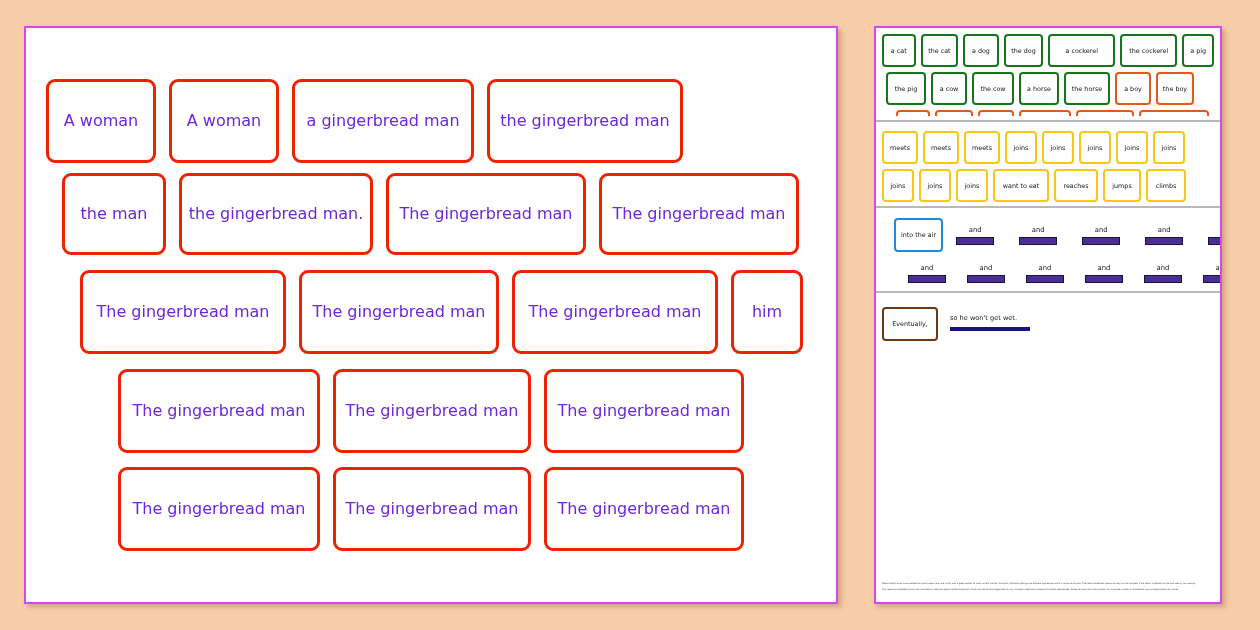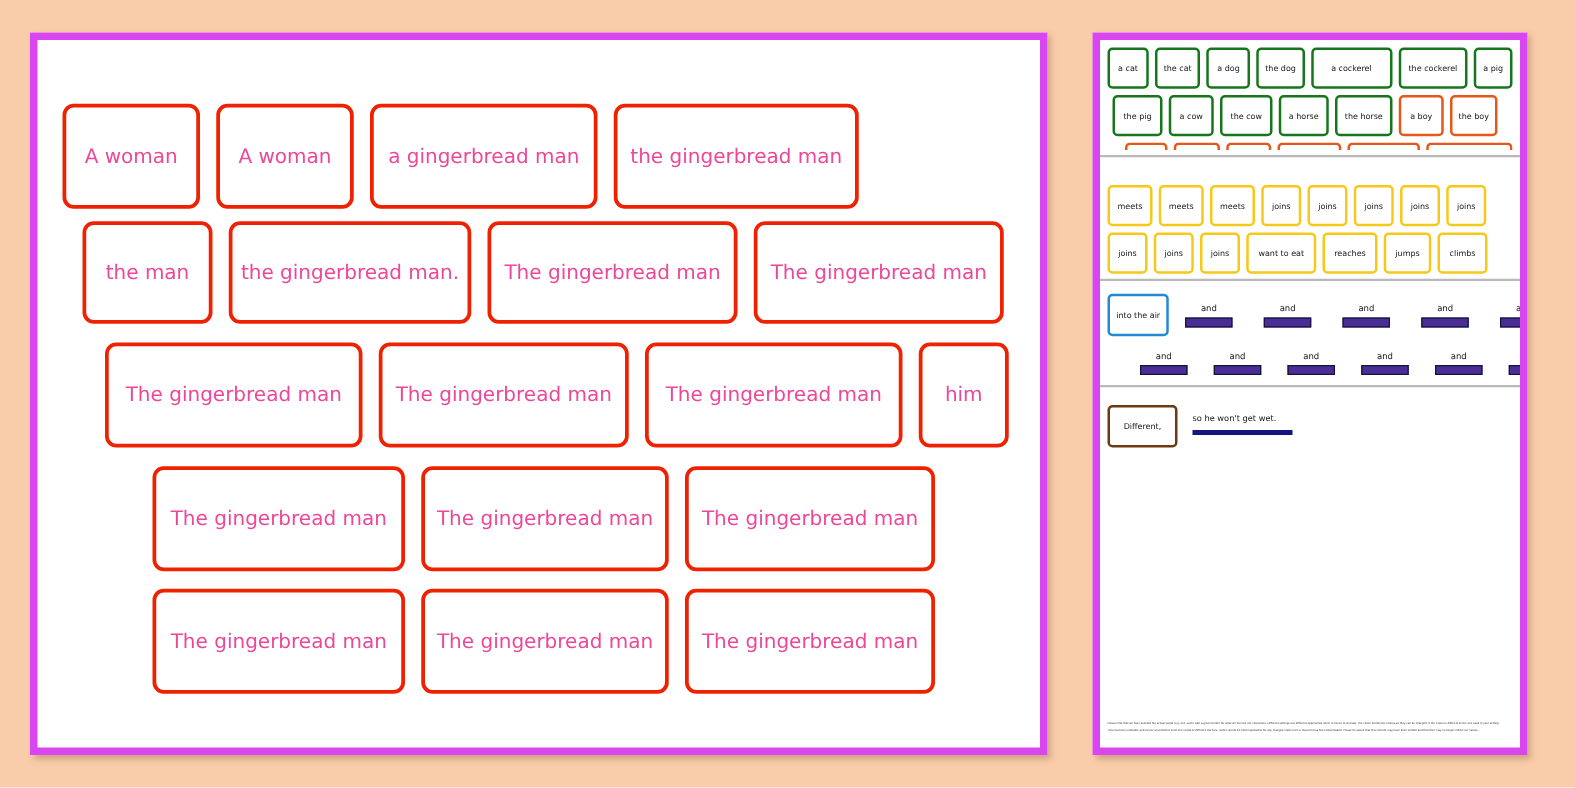--- a/index.html
+++ b/index.html
@@ -10,21 +10,21 @@
     background: #f9cdaa;
     font-family: "DejaVu Sans", sans-serif;
     overflow: hidden;
     position: relative;
   }
 
   
   .page {
     position: absolute;
     background: #ffffff;
-    border: 6px solid #d946ef;
+    border: 2px solid #d946ef;
     box-shadow: 3px 3px 5px rgba(120,80,50,0.35);
   }
 
   #page-left {
     left: 24px; top: 26px;
     width: 814px; height: 578px;
     padding: 0;
   }
 
   #page-right {
@@ -49,21 +49,21 @@
 
   .card {
     border: 3px solid #ee2200;
     border-radius: 9px;
     background: #fff;
     display: flex;
     align-items: center;
     justify-content: center;
     font-family: "DejaVu Sans", sans-serif;
     font-size: 16px;
-    color: #ec4899;
+    color: #6d28d9;
     text-align: center;
     padding: 16px 12px;
     white-space: nowrap;
     line-height: 1.1;
   }
 
   
   #lrow1 { left: 20px;  top: 51px; }
   #lrow2 { left: 36px;  top: 145px; justify-content: space-between; }
   #lrow3 { left: 54px;  top: 242px; }
@@ -103,21 +103,21 @@
     align-items: center;
     justify-content: center;
     height: 33px;
     padding: 0 5px;
     white-space: nowrap;
     font-family: "DejaVu Sans", sans-serif;
   }
   .minicard.green  { border-color: #17761c; }
   .minicard.orange { border-color: #e2591a; }
   .minicard.yellow { border-color: #f6c818; }
-  .minicard.blue   { border-color: #2389d6; }
+  .minicard.blue   { border-color: #2389d6; margin-left: 12px; }
   .minicard.brown  { border-color: #6b3a12; }
 
   
   .clip-row {
     height: 6px;
     overflow: hidden;
     display: flex;
     gap: 5px;
     margin-top: 3px;
   }
@@ -261,21 +261,21 @@
     <div class="clip-row">
       <div class="minicard" style="width:34px;margin-left:14px"></div>
       <div class="minicard" style="width:38px"></div>
       <div class="minicard" style="width:36px"></div>
       <div class="minicard" style="width:52px"></div>
       <div class="minicard" style="width:58px"></div>
       <div class="minicard" style="width:70px"></div>
     </div>
   </div>
 
-  <div class="rsection" style="padding-top:22px">
+  <div class="rsection" style="padding-top:9px">
     <div class="rrow">
       <div class="minicard yellow" style="width:36px">meets</div>
       <div class="minicard yellow" style="width:36px">meets</div>
       <div class="minicard yellow" style="width:36px">meets</div>
       <div class="minicard yellow" style="width:32px">joins</div>
       <div class="minicard yellow" style="width:32px">joins</div>
       <div class="minicard yellow" style="width:32px">joins</div>
       <div class="minicard yellow" style="width:32px">joins</div>
       <div class="minicard yellow" style="width:32px">joins</div>
     </div>
@@ -348,21 +348,21 @@
       </div>
       <div class="and-item">
         <span class="and-label">and</span>
         <span class="and-bar"></span>
       </div>
     </div>
   </div>
 
   <div class="rsection no-rule" style="padding-top:10px">
     <div class="arrow-area">
-      <div class="minicard brown" style="width:56px;height:34px">Different,</div>
+      <div class="minicard brown" style="width:56px;height:34px">Eventually,</div>
 
 
       <div class="arrow-block">
         <span class="arrow-text">so he won't get wet.</span>
         <span class="arrow-line" style="width:88px">
           <span class="shaft" style="width:80px"></span>
 
         </span>
       </div>
     </div>

